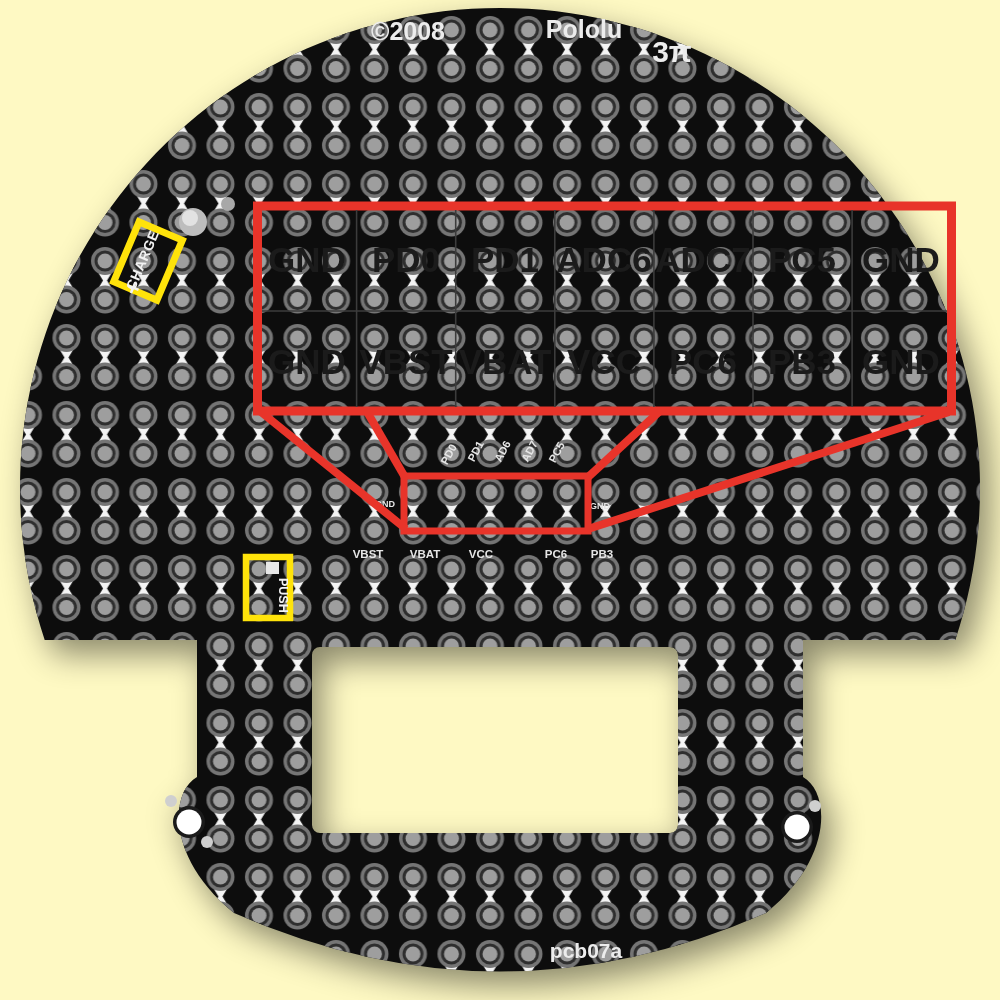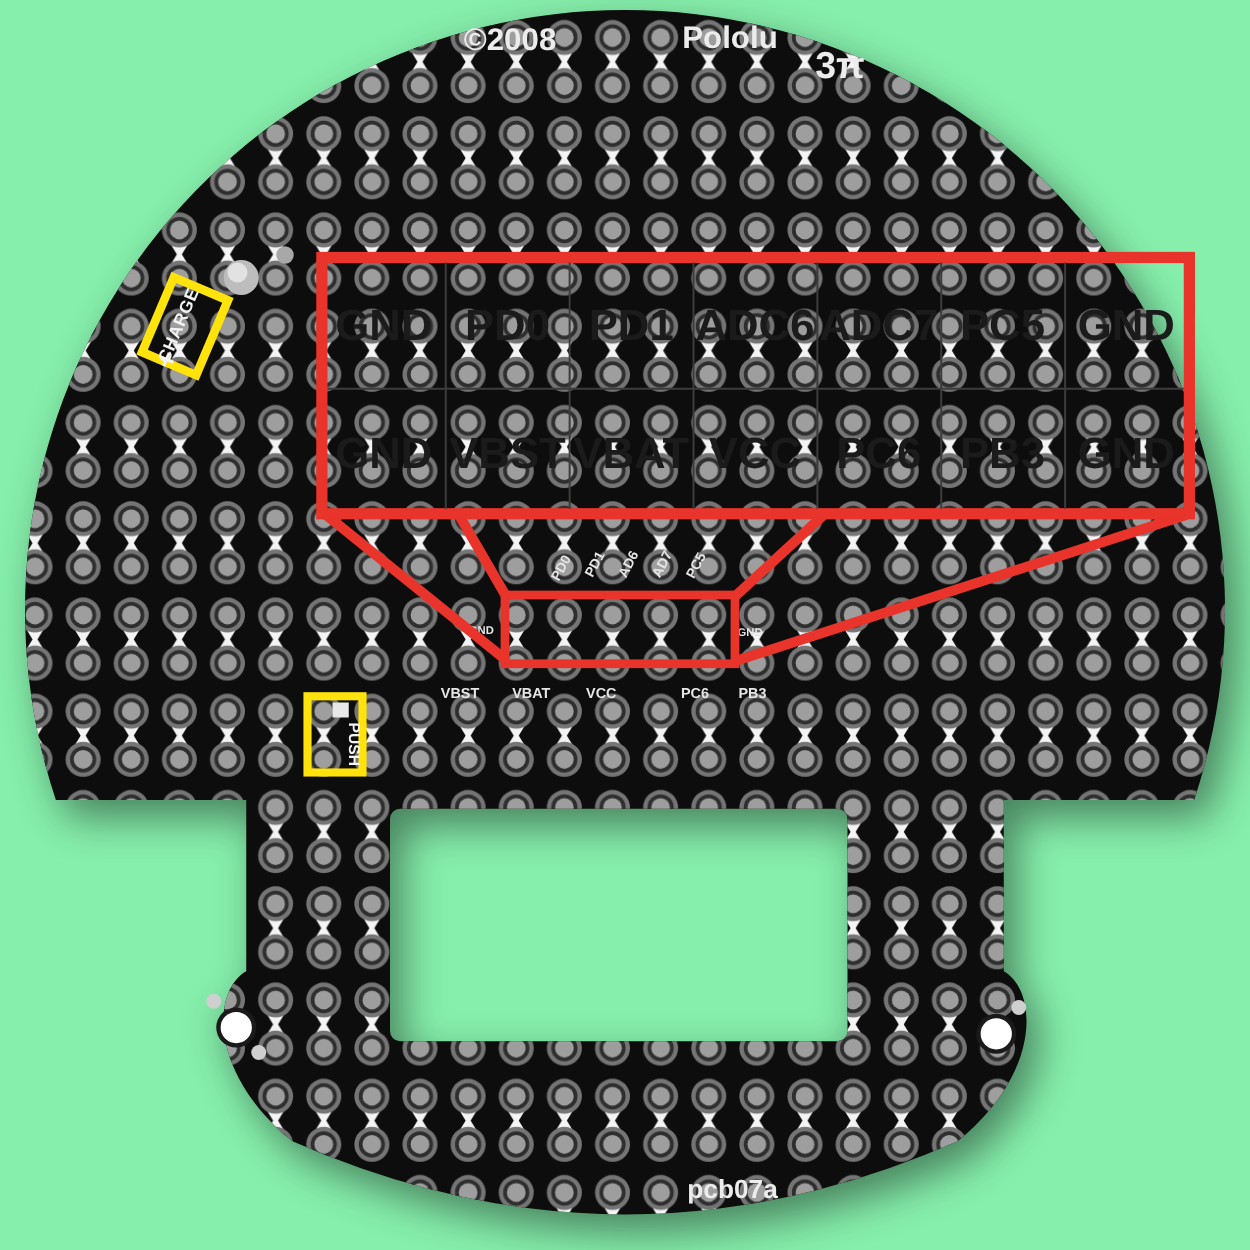--- a/index.html
+++ b/index.html
@@ -1,16 +1,16 @@
 <!DOCTYPE html>
 <html style="--red: #e8342a; --yellow: #ffe30a;"><head>
 <meta charset="utf-8">
 <style>
   html,body{margin:0;padding:0;background:#ffffff;}
-  .stage{position:relative;width:1000px;height:1000px;background:#86efac;overflow:hidden;
+  .stage{position:relative;width:1000px;height:1000px;background:#fef9c3;overflow:hidden;
          font-family:"Liberation Sans", sans-serif;}
   svg{position:absolute;inset:0;}
   .board-shadow{filter:drop-shadow(10px 14px 16px rgba(0,0,0,0.45));}
   .silk{fill:#ececec;font-weight:bold;}
   .silk-tiny{fill:#e6e6e6;font-weight:bold;}
   .cell-label{fill:#1b1b1b;font-weight:bold;font-size:35px;text-anchor:middle;}
   .grid-line{stroke:#3c3c3c;stroke-width:1.6;}
   .red-stroke{stroke:var(--red);fill:none;}
   .yellow-stroke{stroke:var(--yellow);fill:none;}
 </style>

